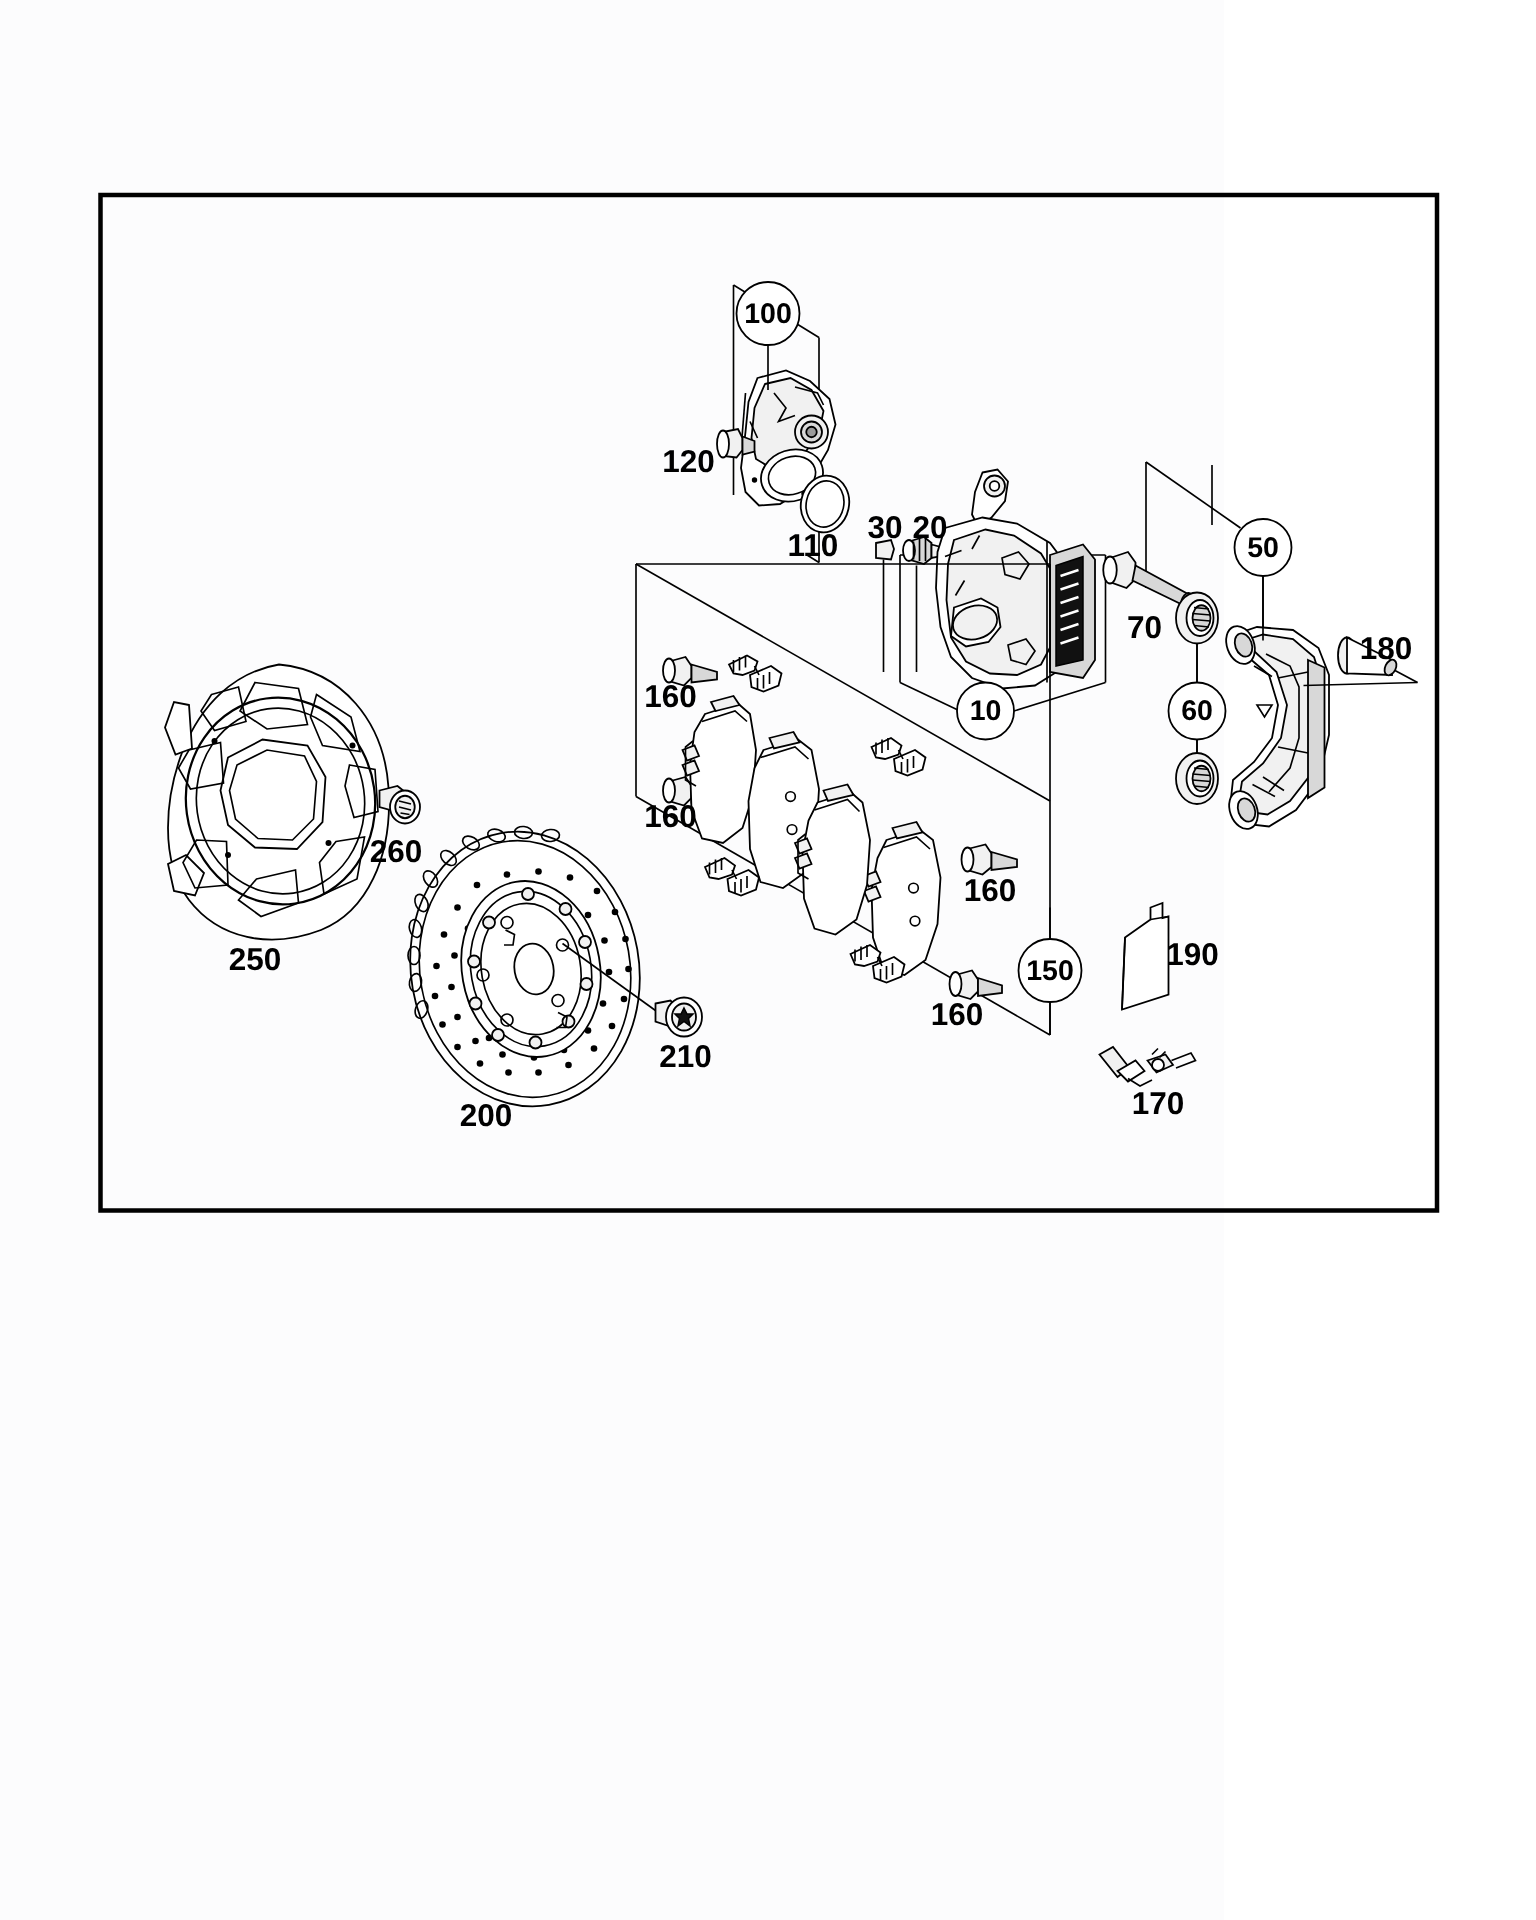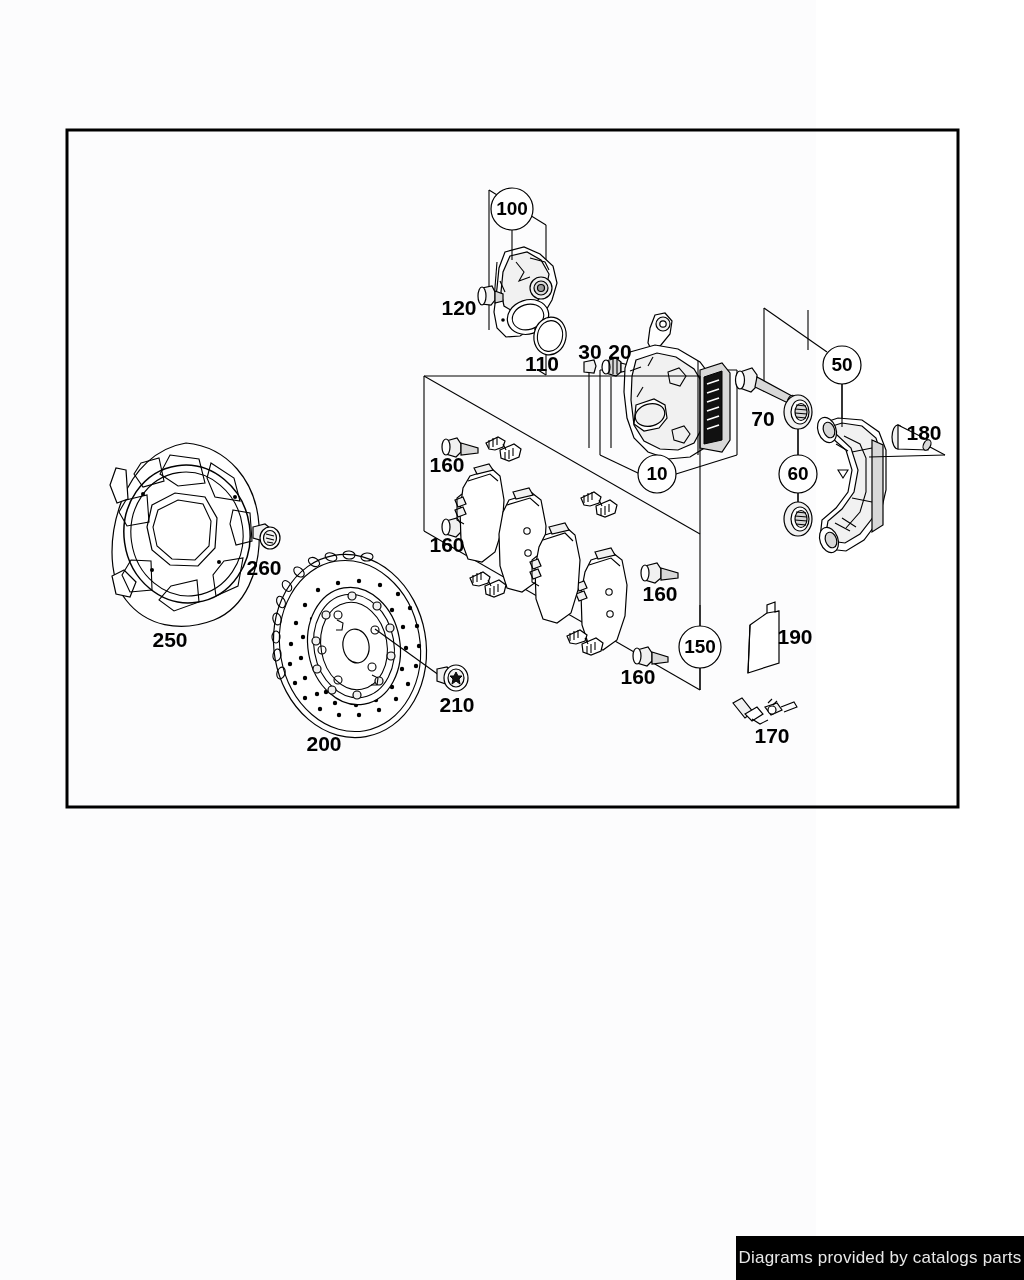--- a/index.html
+++ b/index.html
@@ -528,17 +528,14 @@
     <text class="part-label" x="638" y="678">160</text>
     <text class="part-label" x="795" y="638">190</text>
     <text class="part-label" x="772" y="737">170</text>
     <text class="part-label" x="170" y="641">250</text>
     <text class="part-label" x="264" y="569">260</text>
     <text class="part-label" x="457" y="706">210</text>
     <text class="part-label" x="324" y="745">200</text>
 
   </svg>
 
-  <div id="watermark">
-    <span>Diagrams provided by catalogs parts</span>
-  </div>
 
 </div>
 
 </body></html>

